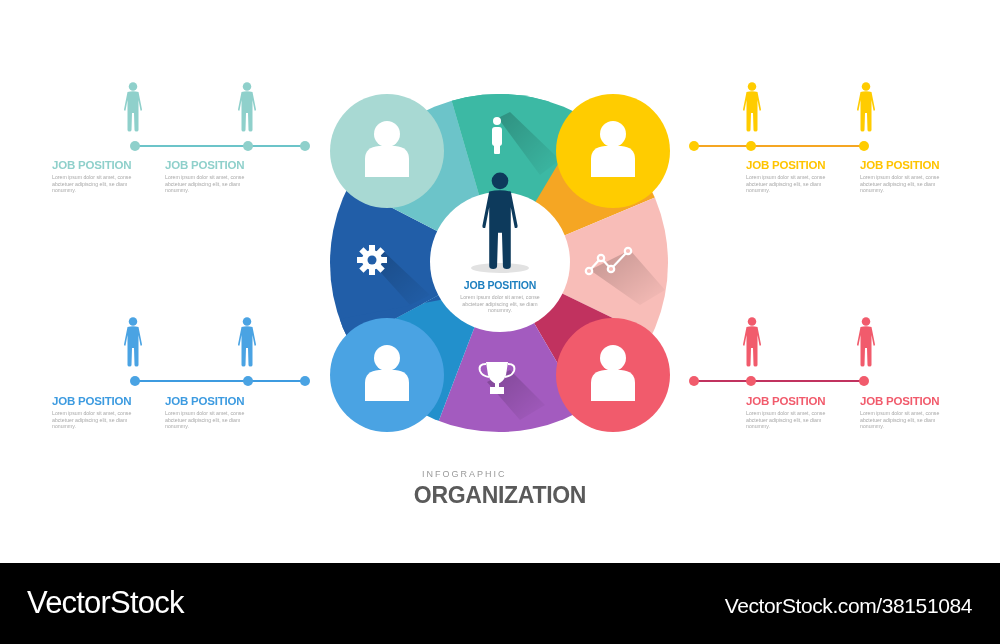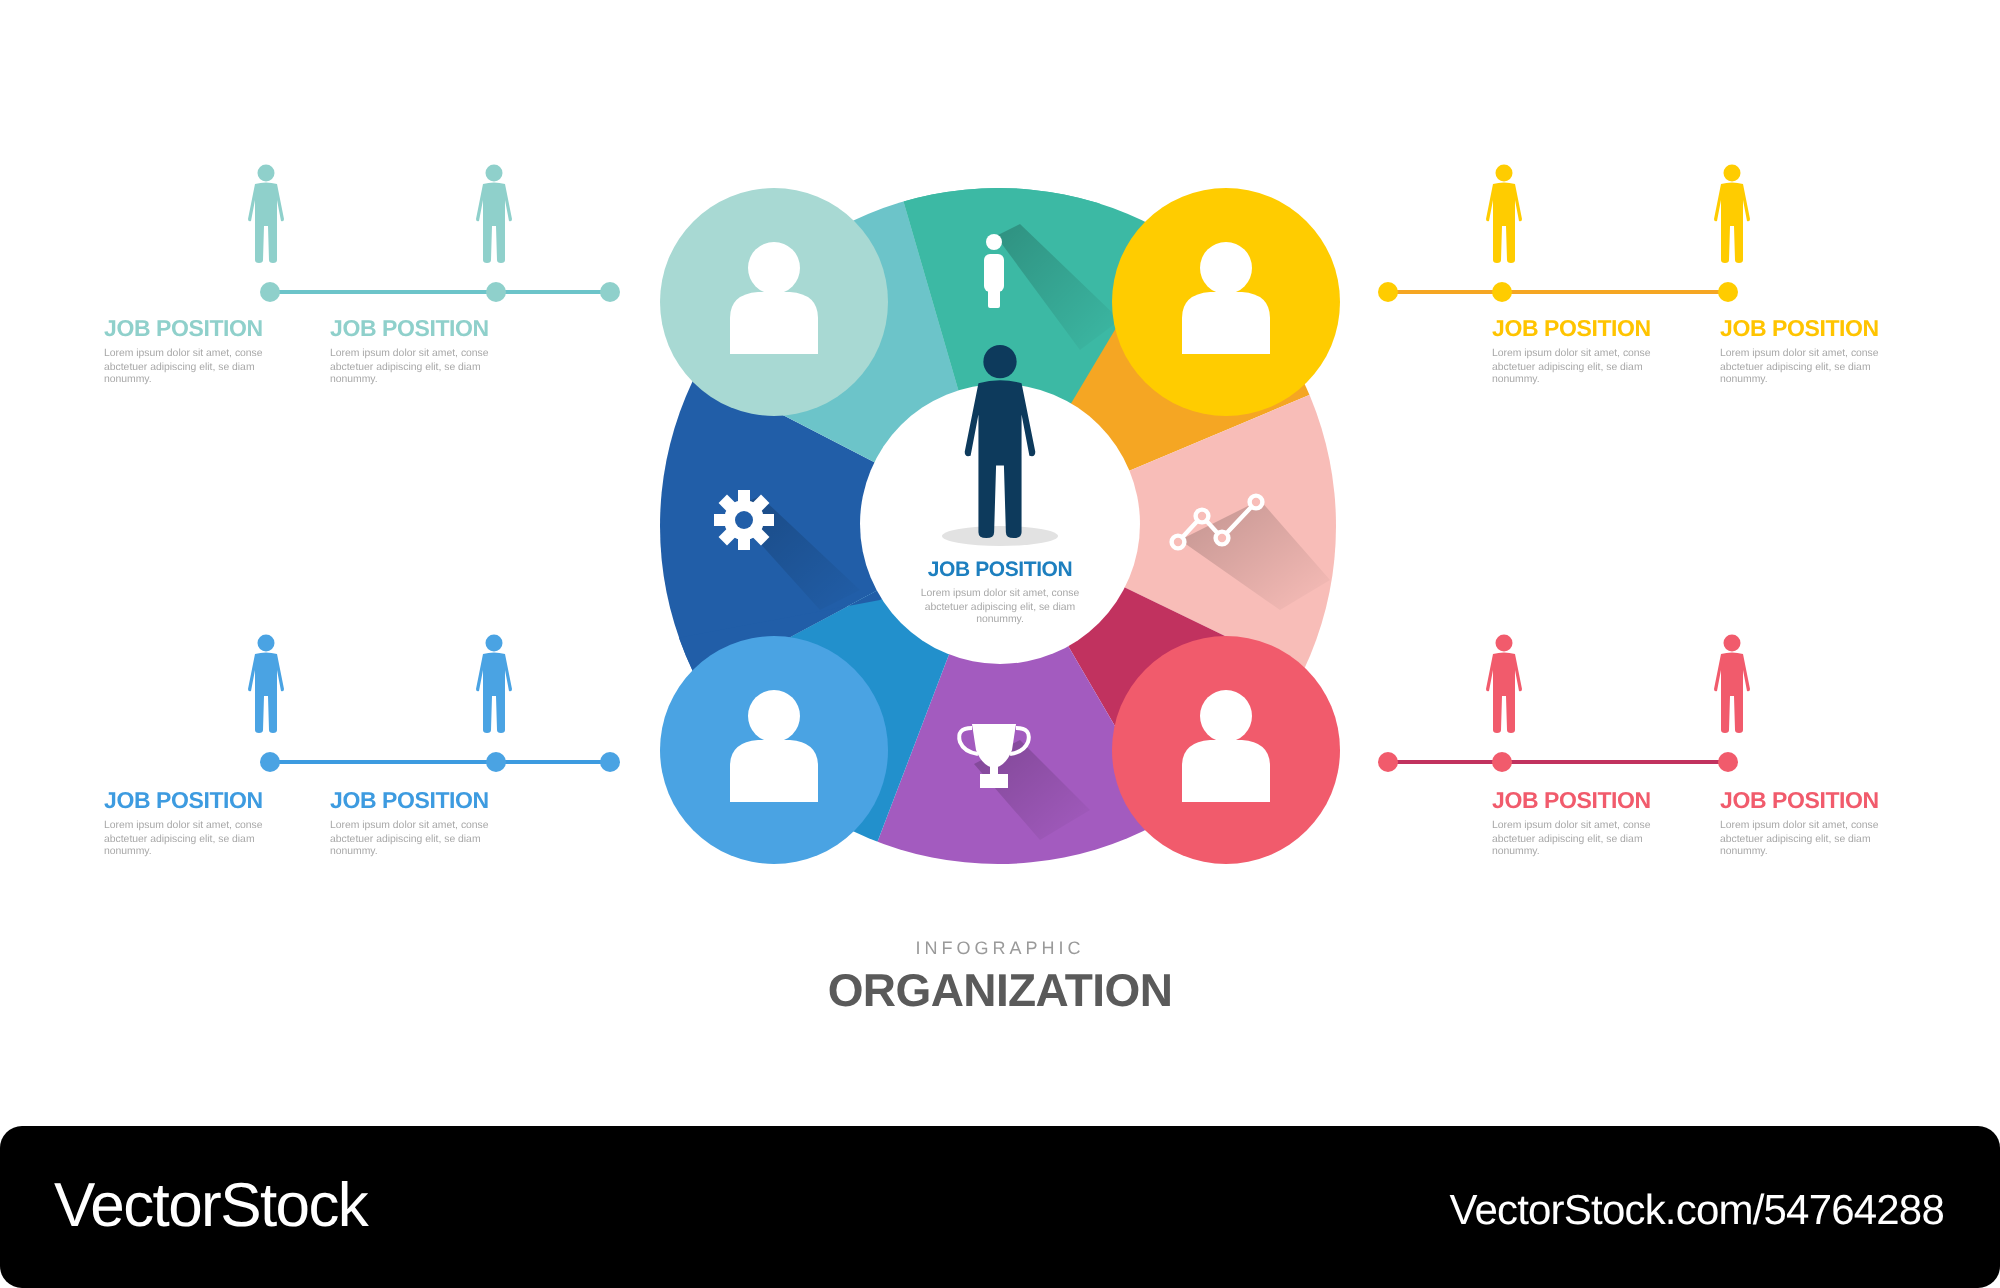--- a/index.html
+++ b/index.html
@@ -3,23 +3,23 @@
 <meta charset="utf-8">
 <style>
   html, body { margin:0; padding:0; }
   body { width:1000px; height:644px; position:relative; background:#ffffff; overflow:hidden; font-family:"Liberation Sans", sans-serif; }
   .canvas { position:absolute; left:0; top:0; width:1000px; height:563px; background:#ffffff; }
   svg.main { position:absolute; left:0; top:0; }
   .jp-title { position:absolute; font-size:11.5px; font-weight:bold; letter-spacing:-0.2px; white-space:nowrap; }
   .jp-desc { position:absolute; font-size:5.2px; line-height:6.6px; color:#a8a8a8; width:85px; }
   .center-title { position:absolute; left:440px; top:279px; width:120px; text-align:center; font-size:10.5px; font-weight:bold; color:#1d7fbf; letter-spacing:-0.2px; }
   .center-desc { position:absolute; left:455px; top:294px; width:90px; text-align:center; font-size:5.2px; line-height:6.6px; color:#a8a8a8; }
-  .infographic { position:absolute; left:400px; top:469px; width:200px; text-align:center; font-size:9px; letter-spacing:2px; color:#9a9a9a; }
+  .infographic { position:absolute; left:422px; top:469px; width:200px; font-size:9px; letter-spacing:2px; color:#9a9a9a; }
   .title-line { position:absolute; left:380px; width:240px; text-align:center; font-size:23px; color:#5a5a5a; letter-spacing:-0.3px;font-weight:bold; }
-  .footer { position:absolute; left:0; top:563px; width:1000px; height:81px; background:#000;border-radius:11px; }
+  .footer { position:absolute; left:0; top:563px; width:1000px; height:81px; background:#000; }
   .footer-brand { position:absolute; left:27px; top:22px; font-size:31px; color:#fff; letter-spacing:-0.8px; }
   .footer-url { position:absolute; right:28px; top:31px; font-size:21px; color:#fff; letter-spacing:-0.4px; }
 </style>
 </head>
 <body>
 
 <div class="canvas">
 
   <svg class="main" width="1000" height="563" viewBox="0 0 1000 563">
     <defs>
@@ -168,14 +168,14 @@
   <div class="jp-desc" style="left:746px;top:410px">Lorem ipsum dolor sit amet, conse abctetuer adipiscing elit, se diam nonummy.</div>
   <div class="jp-title" style="left:860px;top:395px;color:#f15b6c">JOB POSITION</div>
   <div class="jp-desc" style="left:860px;top:410px">Lorem ipsum dolor sit amet, conse abctetuer adipiscing elit, se diam nonummy.</div>
 
   <div class="infographic">INFOGRAPHIC</div>
   <div class="title-line" style="top:482px">ORGANIZATION</div>
 </div>
 
 <div class="footer">
   <div class="footer-brand">VectorStock</div>
-  <div class="footer-url">VectorStock.com/54764288</div>
+  <div class="footer-url">VectorStock.com/38151084</div>
 </div>
 
 </body></html>

